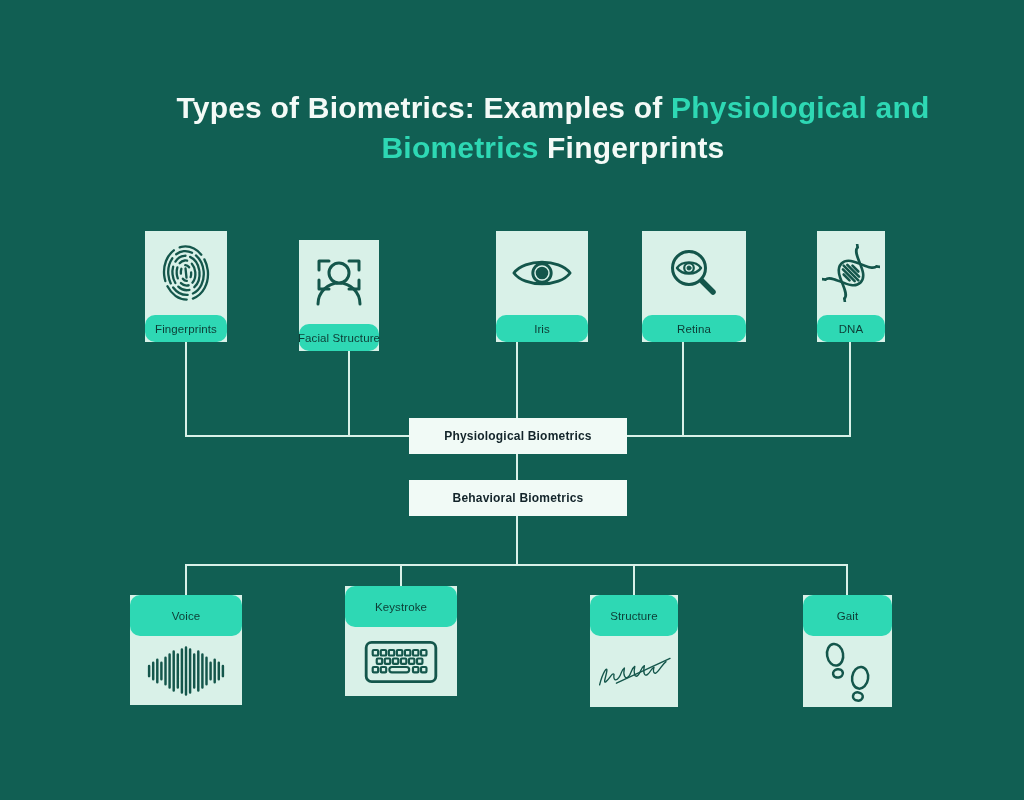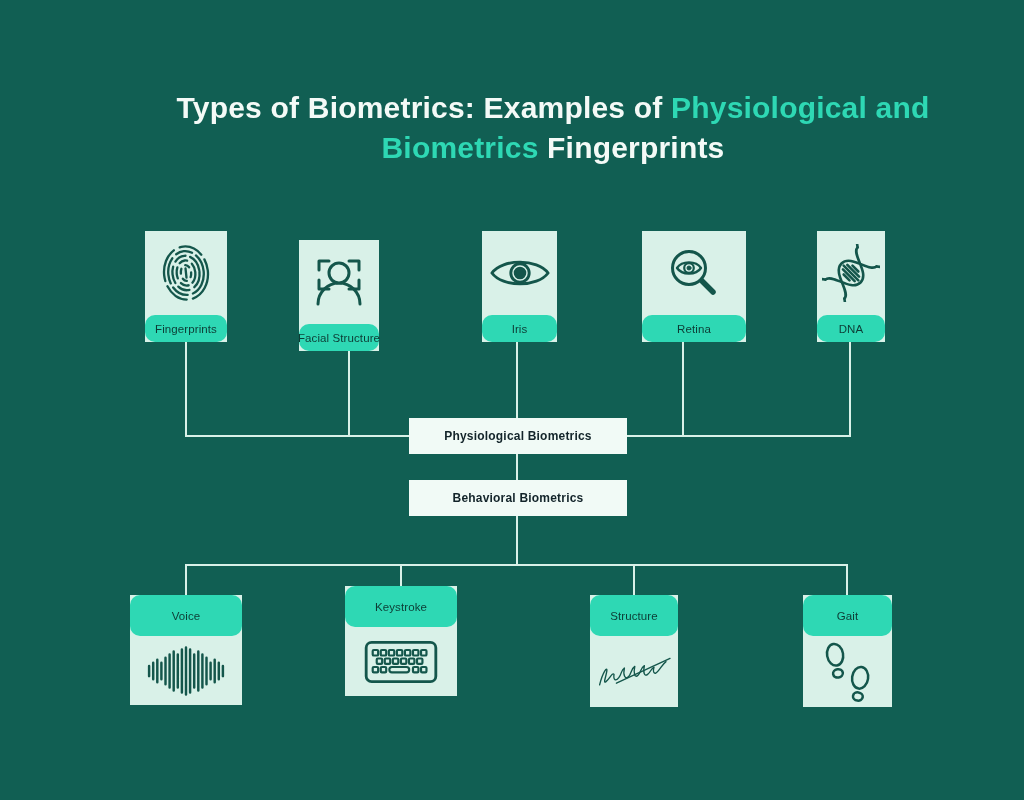--- a/index.html
+++ b/index.html
@@ -109,21 +109,21 @@
           <path d="M8 26 V35 H18"></path>
           <path d="M48 26 V35 H38"></path>
           <path d="M7 50 A21 21 0 0 1 49 50"></path>
           <circle cx="28" cy="19" r="10" style="fill:var(--card-body)"></circle>
         </g>
       </svg>
     </div>
     <div class="strip">Facial Structure</div>
   </div>
 
-  <div class="card top" style="left:482px;top:231px;width:75px">
+  <div class="card top" style="left:496px;top:231px;width:92px">
     <div class="icon-area">
       <svg width="62" height="40" viewBox="0 0 64 40">
         <g class="st" stroke-width="3">
           <path d="M3 20 C14 5 50 5 61 20 C50 35 14 35 3 20 Z"></path>
           <circle cx="32" cy="20" r="9.5"></circle>
           <circle cx="32" cy="20" r="5" style="fill:currentColor"></circle>
         </g>
       </svg>
     </div>
     <div class="strip">Iris</div>

